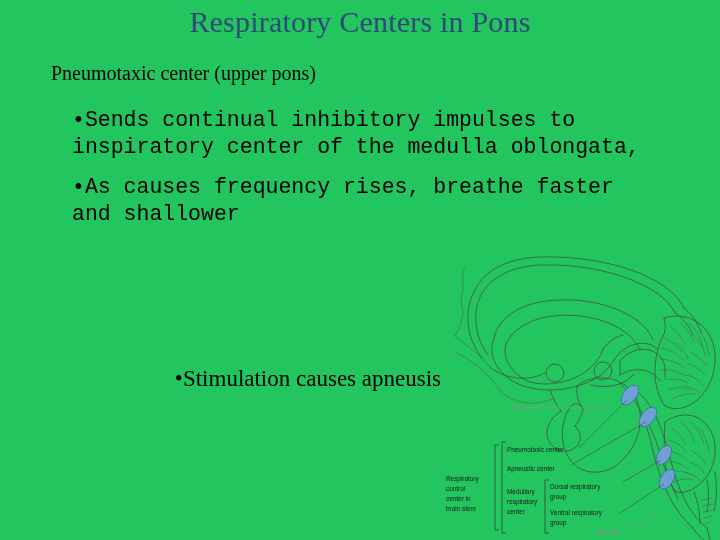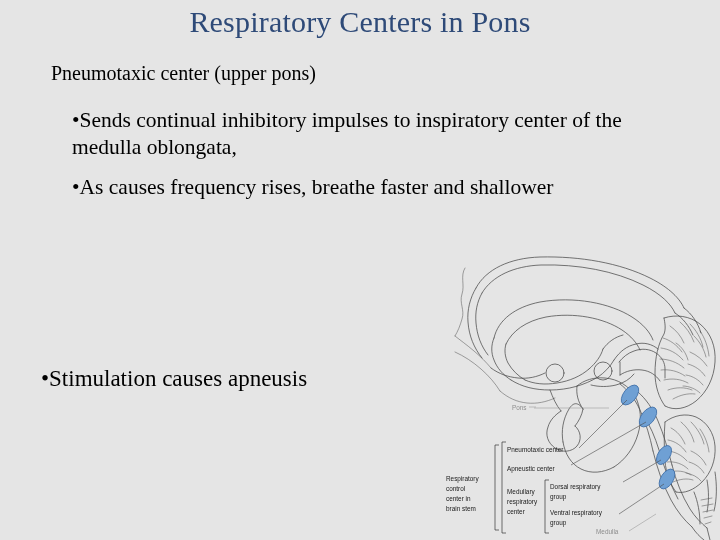--- a/index.html
+++ b/index.html
@@ -4,21 +4,21 @@
 <style>
   html, body {
     margin: 0;
     padding: 0;
     background: #ffffff;
   }
   #slide {
     position: relative;
     width: 720px;
     height: 540px;
-    background: #e5e5e5;
+    background: #22c55e;
     overflow: hidden;
     font-family: "Liberation Serif", "DejaVu Serif", serif;
   }
   #slide-title {
     position: absolute;
     left: 0;
     top: 4px;
     width: 720px;
     text-align: center;
     font-family: "Liberation Serif", "DejaVu Serif", serif;
@@ -54,23 +54,23 @@
     left: 41px;
     top: 363px;
     width: 400px;
     font-size: 23px;
     line-height: 32px;
   }
   .bullet-line {
     display: block;
     text-indent: 0;
   }
-  #group-upper .bullet-line { margin-bottom: 13px; }
+  #group-upper .bullet-line { margin-bottom: 13px; font-family: Liberation Mono, monospace; }
   #group-upper .bullet-line:last-child { margin-bottom: 0; }
-  #group-lower .bullet-line { padding-left: 22px; text-indent: -22px; margin-bottom: 1px; }
+  #group-lower .bullet-line { padding-left: 22px; text-indent: -22px; margin-bottom: 1px; text-align: right; }
   .bullet-dot { }
 
   
   #figure {
     position: absolute;
     left: 424px;
     top: 252px;
     width: 296px;
     height: 288px;
   }

